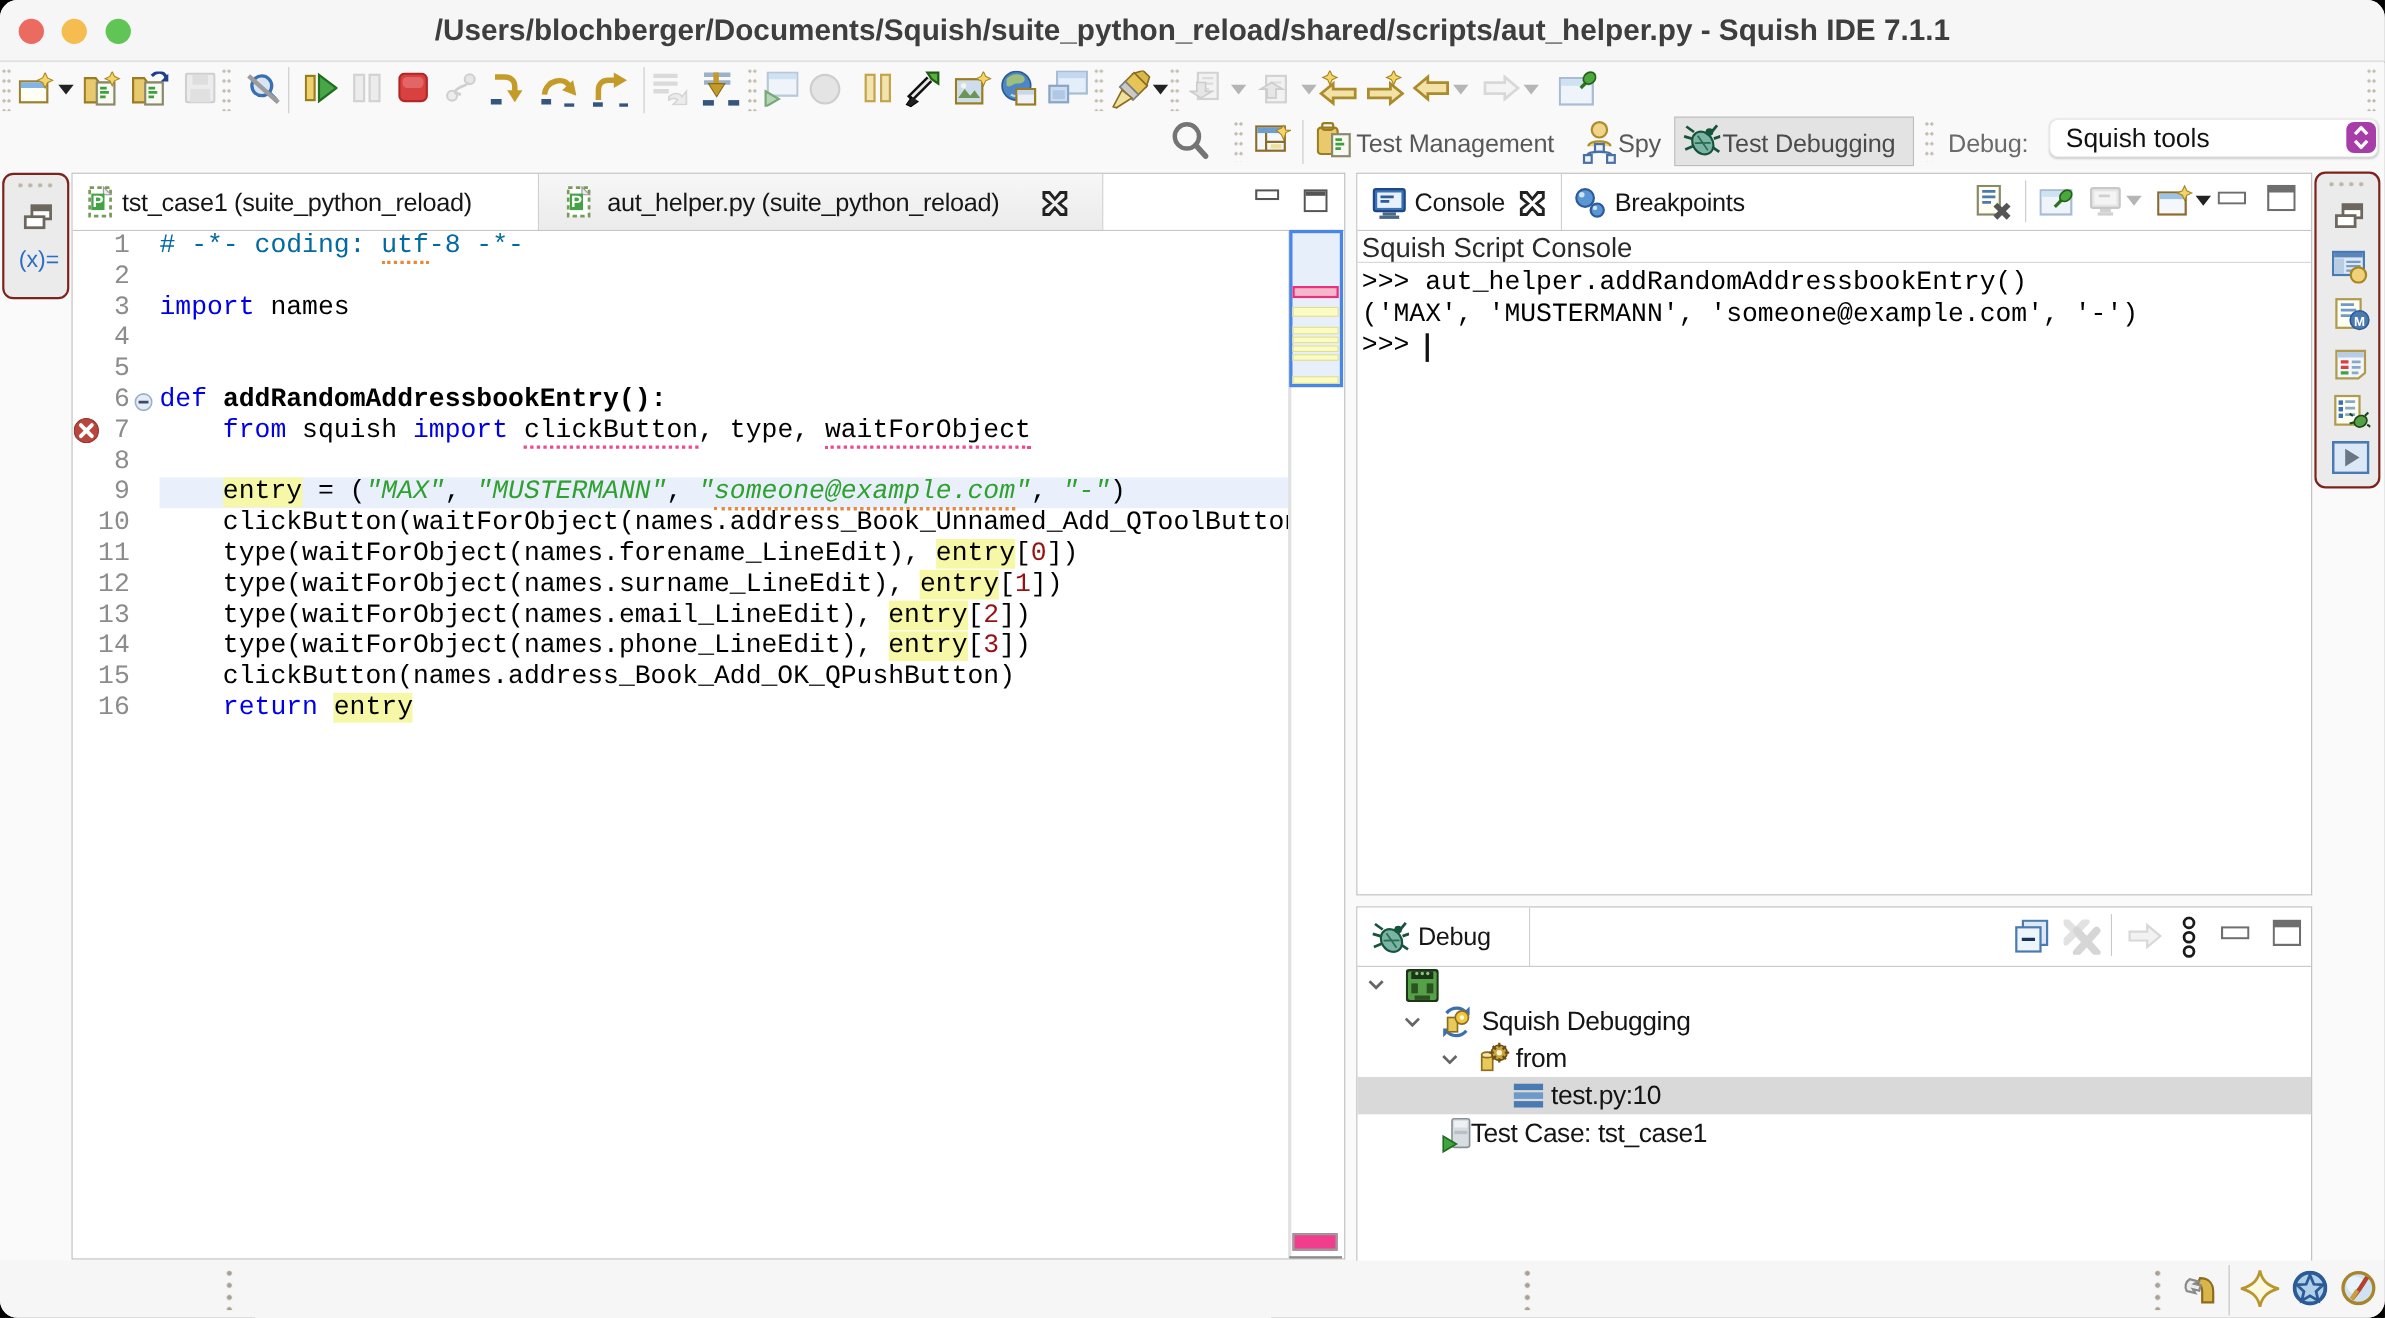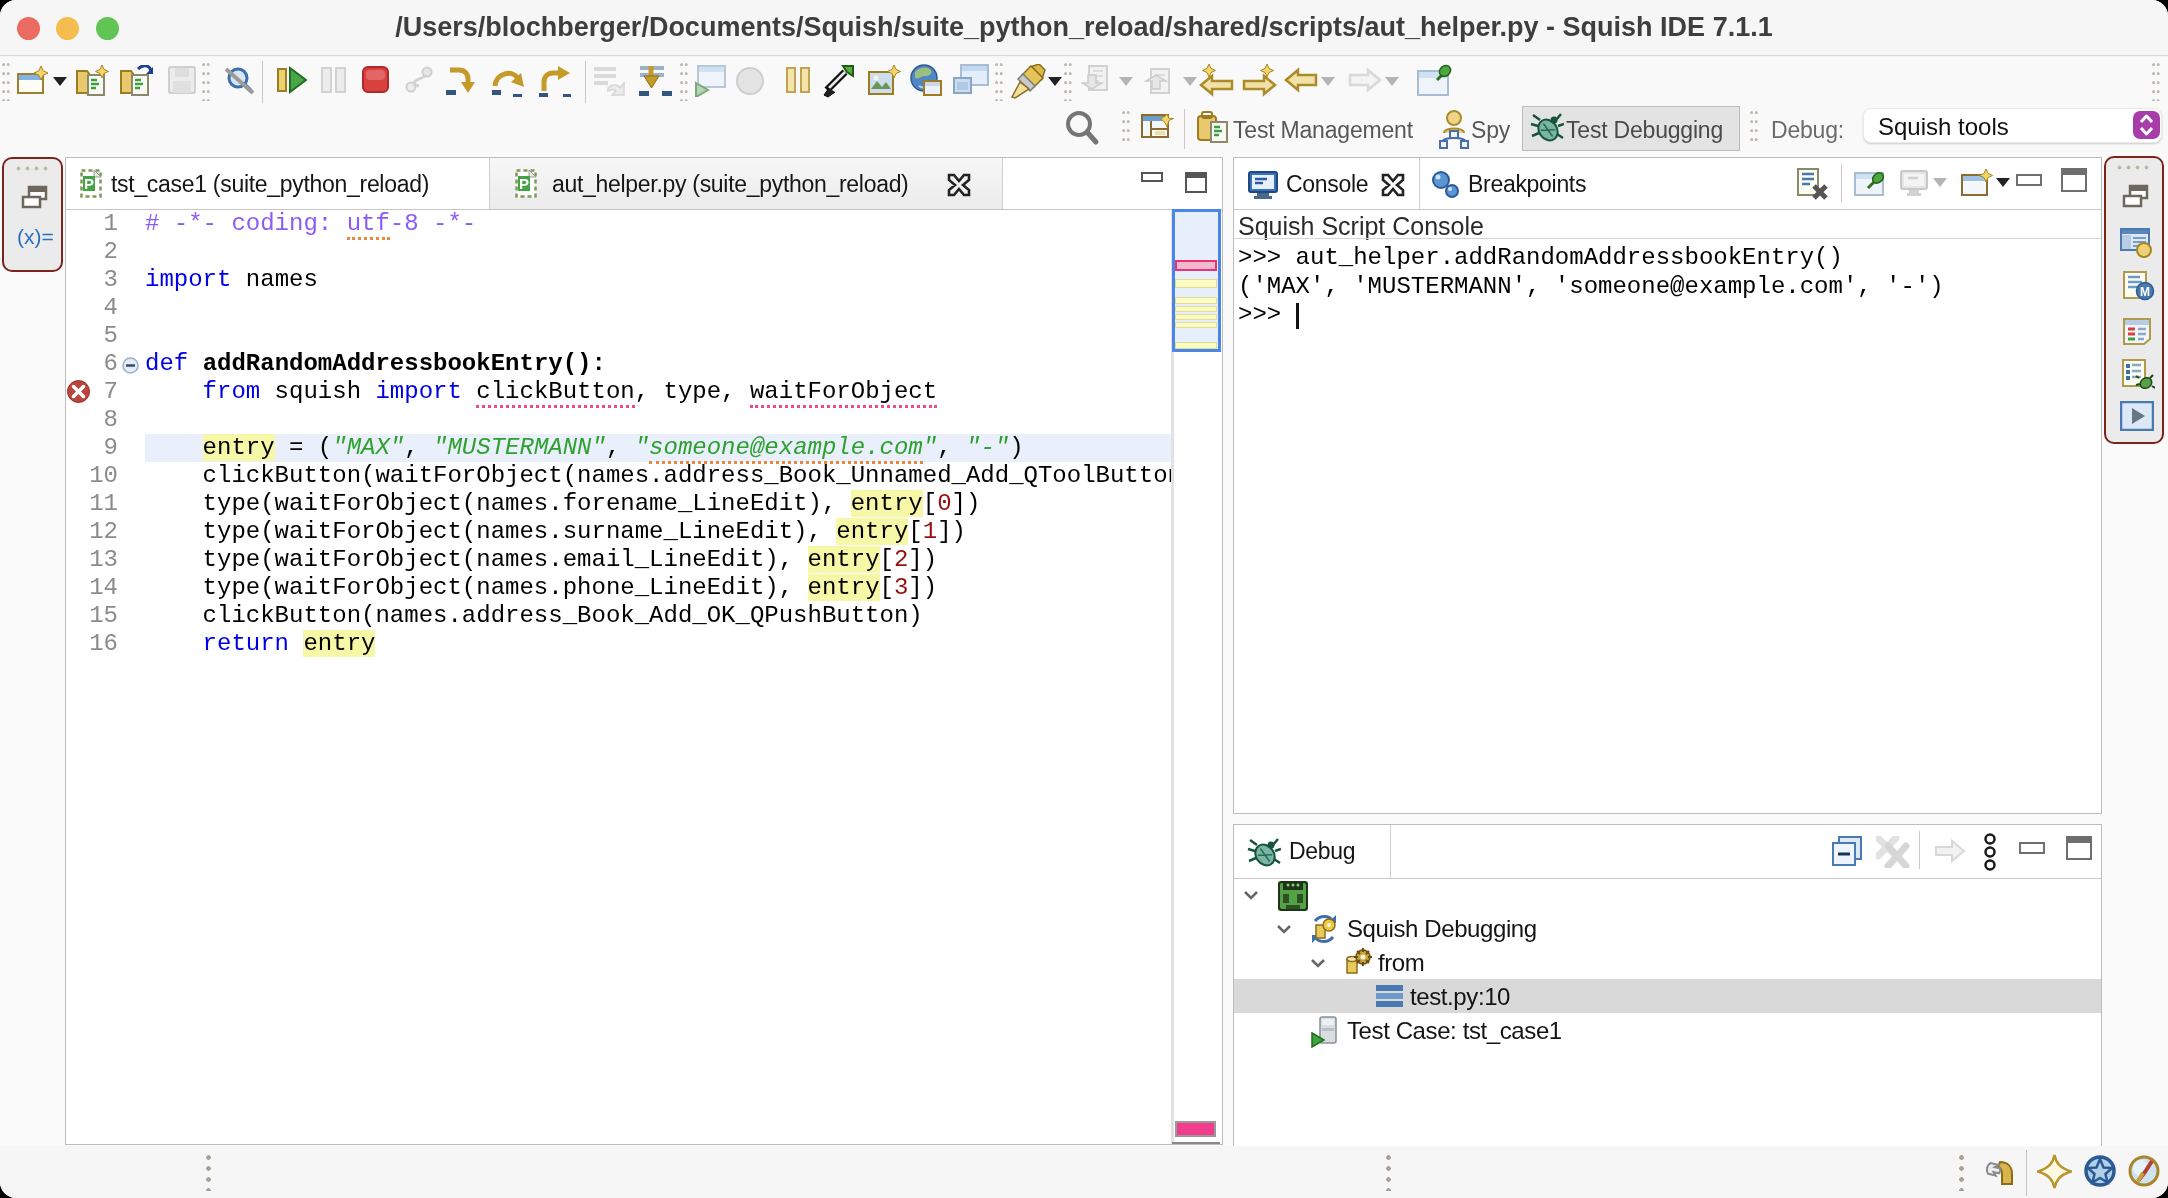--- a/index.html
+++ b/index.html
@@ -281,21 +281,21 @@
   <svg class="a" style="left:1075px;top:14px" width="22" height="10">
           <rect x="1" y="1" width="20" height="8" fill="#fff" stroke="#555" stroke-width="2"></rect>
         </svg>
   <svg class="a" style="left:1119px;top:14px" width="22" height="21">
           <rect x="1" y="1" width="20" height="19" fill="#fff" stroke="#555" stroke-width="2"></rect>
           <rect x="2" y="2" width="18" height="4" fill="#555"></rect>
         </svg>
   <div class="tabline" style="top:51px"></div>
   <div id="code" class="a" style="left:0;top:52px;width:1105px;height:936px;overflow:hidden">
     <div class="a" style="left:79px;top:224px;width:1026px;height:28px;background:#e9effb"></div>
-    <div class="a mono" style="left:79px;top:0;line-height:28px"><span style="color:#8b5cf6"># -*- coding: <span class="uo">utf</span>-8 -*-</span>
+    <div class="a mono" style="left:79px;top:0;line-height:28px"><span style="color:#0369a1"># -*- coding: <span class="uo">utf</span>-8 -*-</span>
 <span> </span>
 <span class="k">import</span> names
 <span> </span>
 <span> </span>
 <span class="k">def</span> <b>addRandomAddressbookEntry</b><b>():</b>
     <span class="k">from</span> squish <span class="k">import</span> <span class="ur">clickButton</span>, type, <span class="ur">waitForObject</span>
 <span> </span>
     <span class="hl">entry</span> = (<span class="s">"MAX"</span>, <span class="s">"MUSTERMANN"</span>, <span class="s">"<span class="uo">someone@example.com</span>"</span>, <span class="s">"-"</span>)
     clickButton(waitForObject(names.address_Book_Unnamed_Add_QToolButton))
     type(waitForObject(names.forename_LineEdit), <span class="hl">entry</span>[<span class="d">0</span>])
@@ -484,21 +484,21 @@
           <rect x="0" y="8" width="27" height="6" fill="#6d9ac8"></rect>
           <rect x="0" y="16" width="27" height="6" fill="#4a7ab2"></rect>
         </svg>
   <div class="trtext" style="left:176px;top:158px">test.py:10</div>
   <svg class="a" style="left:77px;top:190px" width="30" height="34">
           <rect x="9" y="2" width="16" height="26" rx="2" fill="#d8dde2" stroke="#8a9099" stroke-width="1.5"></rect>
           <rect x="11" y="4" width="12" height="6" fill="#eef1f4"></rect>
           <rect x="11" y="13" width="12" height="3" fill="#b8bfc6"></rect>
           <path d="M1 18 L13 25 L1 32 Z" fill="#3fa43f" stroke="#1e6c1e" stroke-width="1.5"></path>
         </svg>
-  <div class="trtext" style="left:113px;top:192px">Test Case: tst_case1</div>
+  <div class="trtext" style="left:103px;top:192px">Test Case: tst_case1</div>
 </div>
 <div class="mini" style="left:2px;top:4px;width:61px;height:115px">
   <div class="a" style="left:12px;top:7px;width:36px;height:5px;background-image:radial-gradient(circle at 2.5px 2.5px,#bdb6a8 1.7px,transparent 2.2px);background-size:9px 5px"></div>
   <svg class="a" style="left:17px;top:26px" width="28" height="26">
           <rect x="8" y="2" width="17" height="12" fill="#fff" stroke="#6e675e" stroke-width="2.5"></rect>
           <rect x="8" y="2" width="17" height="5" fill="#6e675e"></rect>
           <rect x="2" y="12" width="17" height="10" fill="#fff" stroke="#6e675e" stroke-width="2.5"></rect>
         </svg>
   <div class="a" style="left:13px;top:66px;font-size:21px;color:#2a6fc2">(x)=</div>
 </div>

